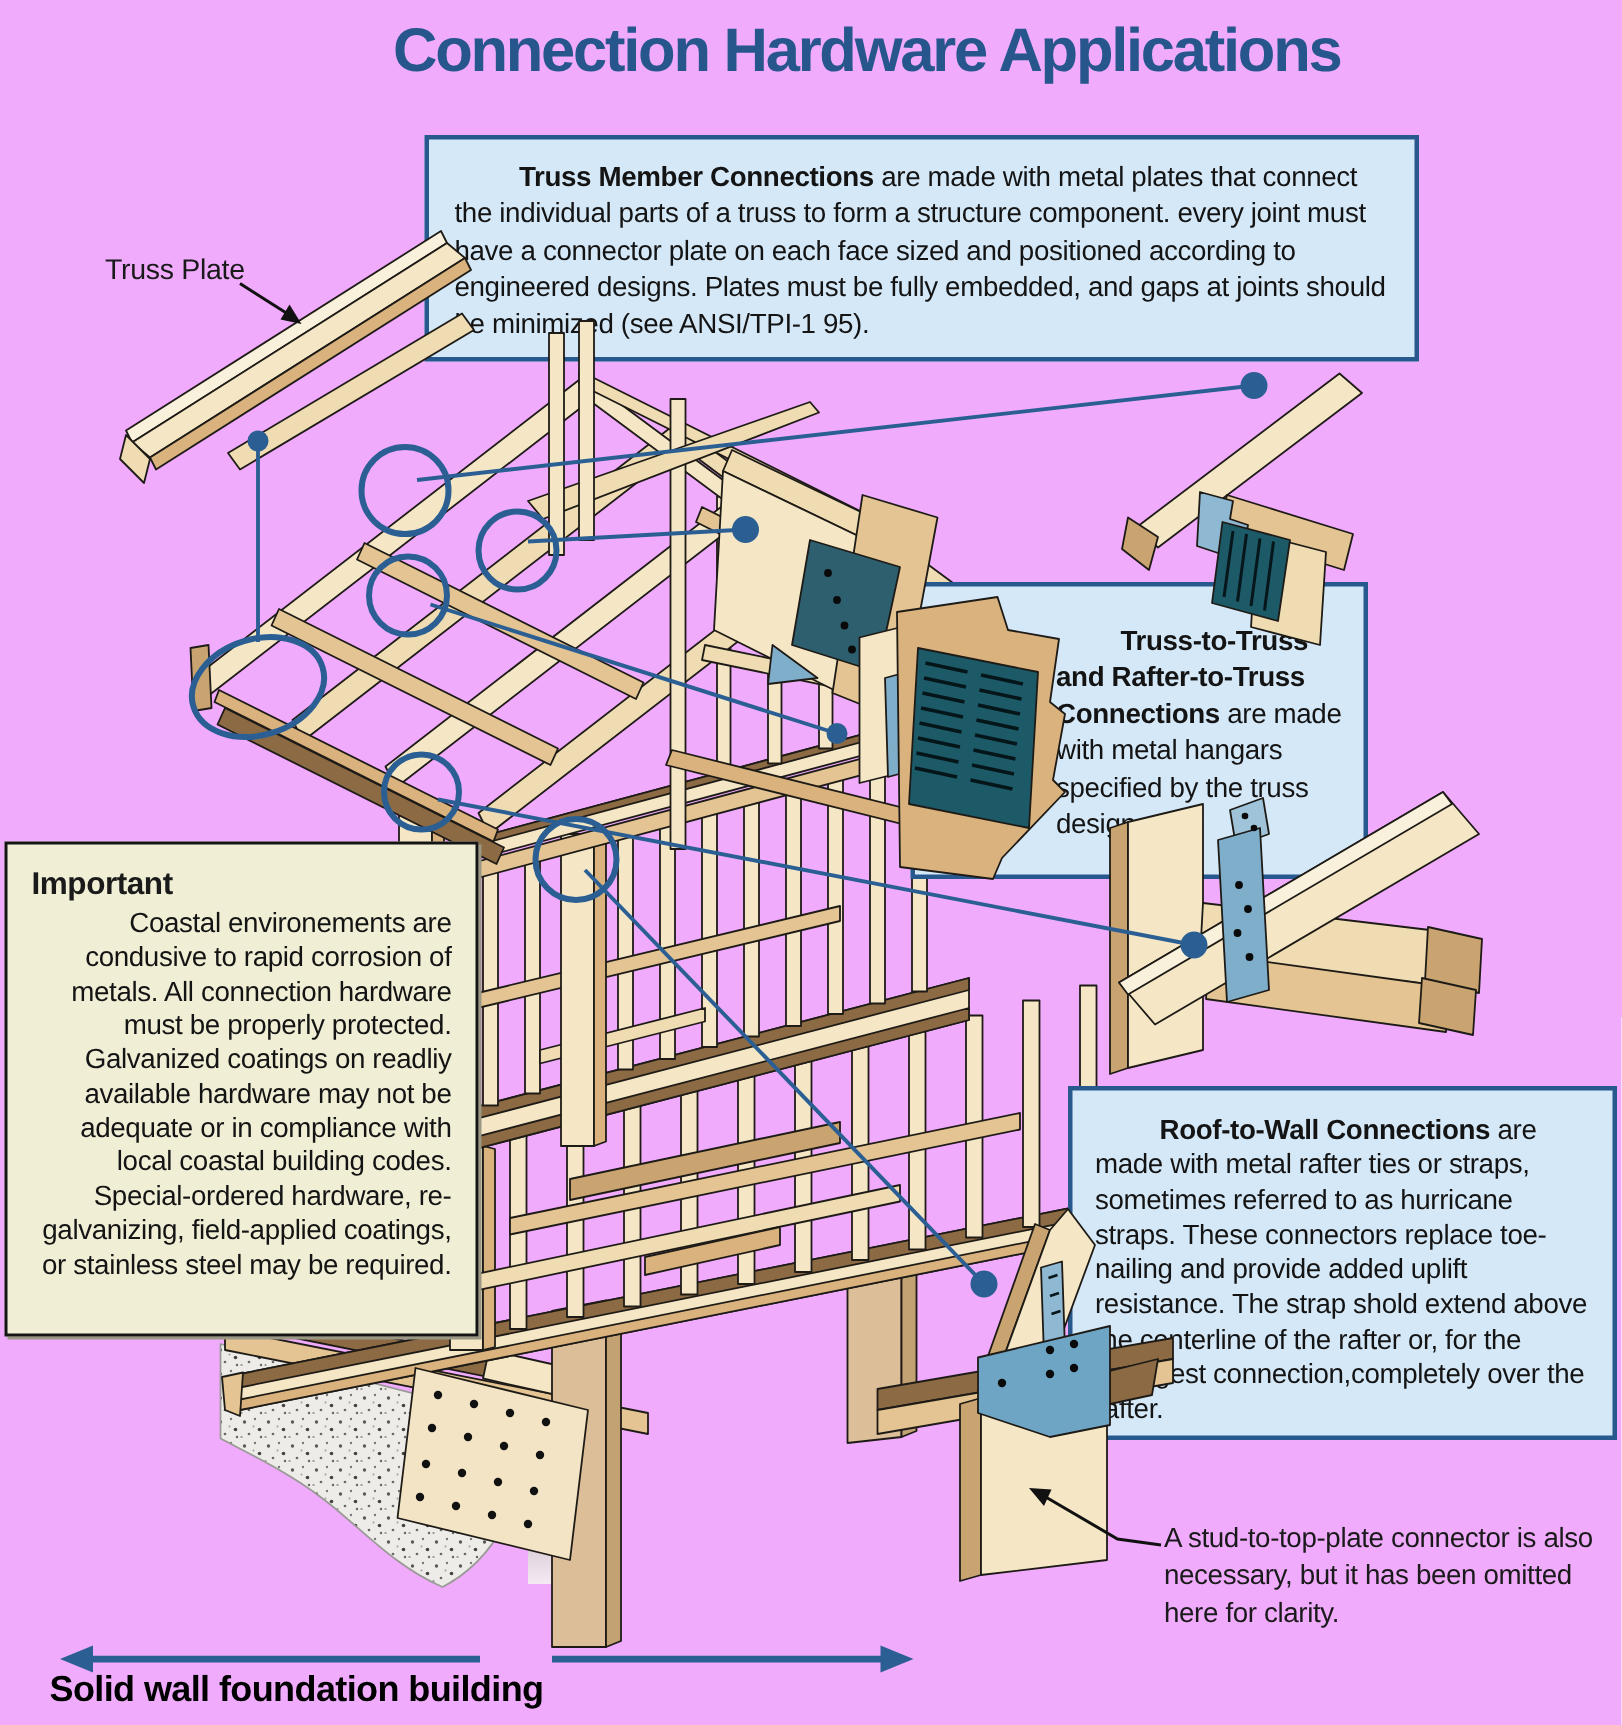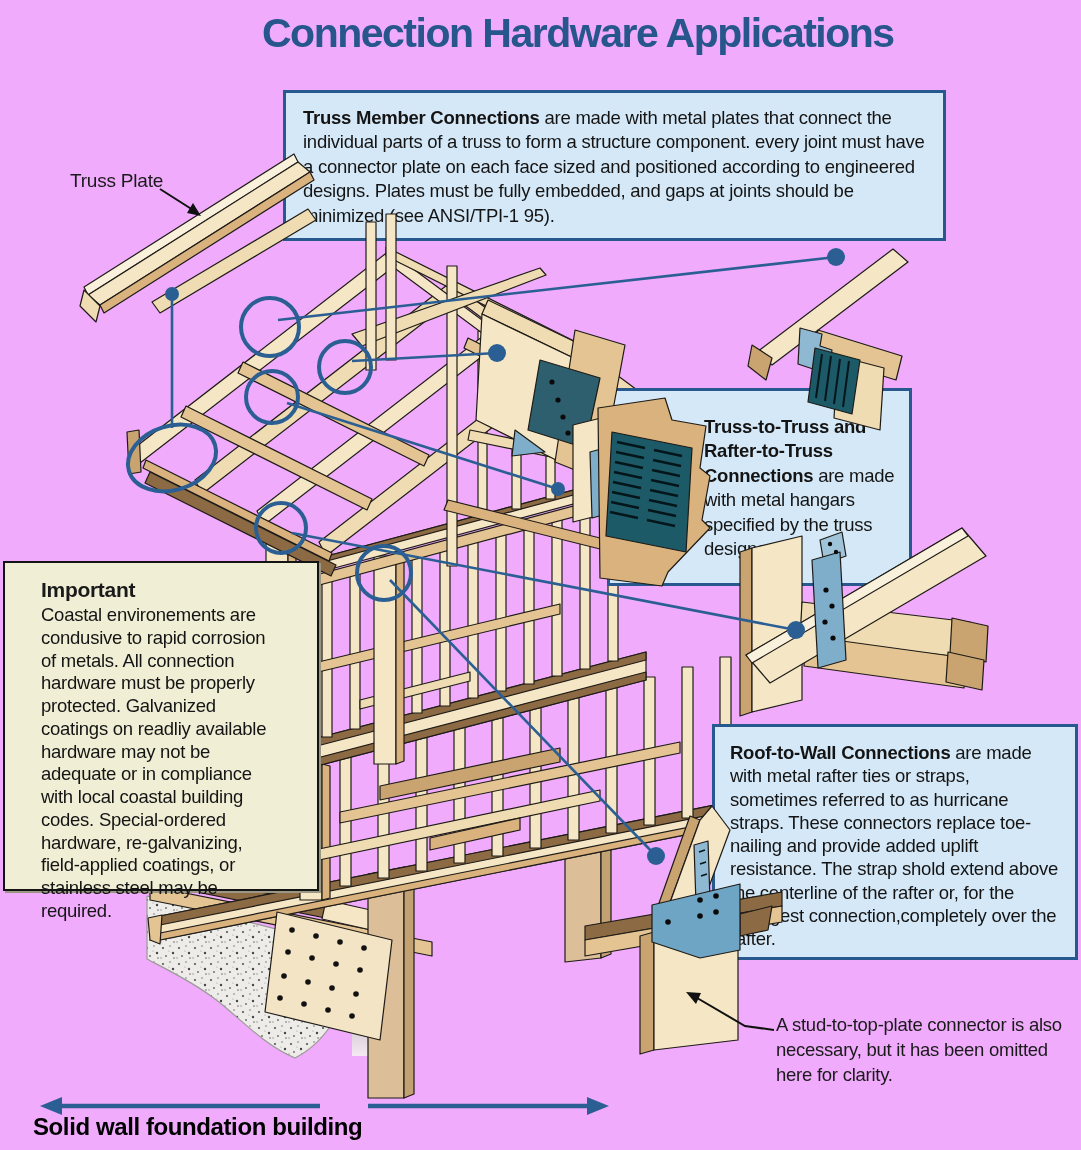--- a/index.html
+++ b/index.html
@@ -7,28 +7,28 @@
         font-family:"Liberation Sans",sans-serif;color:#1a1a1a;}
   svg{position:absolute;left:0;top:0;width:1081px;height:1150px;}
   #svg-structure{z-index:0;}
   .callout{position:absolute;box-sizing:border-box;z-index:1;}
   #svg-overlay{z-index:2;pointer-events:none;}
   .floating-label{position:absolute;z-index:1;}
   #title{position:absolute;left:262px;top:10px;width:700px;z-index:1;
          font-size:41px;font-weight:900;letter-spacing:-1.5px;color:#26568C;white-space:nowrap;}
   .bluebox{background:#D5E8F7;border:3px solid #27598E;}
   .body-text{font-size:18.5px;line-height:1.32;letter-spacing:-0.25px;color:#141414;}
-  .lead{font-weight:bold;}
+  .lead{font-weight:bold;margin-left:43px;}
   #box-truss-member{left:283px;top:90px;width:663px;height:151px;padding:13px 17px;}
   #box-truss-to-truss{left:607px;top:388px;width:305px;height:198px;}
   #truss-to-truss-text{position:absolute;left:94px;top:24px;width:200px;}
   #box-important{left:3px;top:561px;width:316px;height:330px;background:#F1EED6;
-                 border:2px solid #141414;box-shadow:2px 2px 0 #9a9784;padding:15px 36px;}
+                 border:2px solid #141414;box-shadow:2px 2px 0 #9a9784;padding:15px 16px;}
   #important-heading{font-size:21px;font-weight:bold;margin:0 0 2px 0;letter-spacing:-0.3px;}
-  #box-important .body-text{line-height:1.23;}
+  #box-important .body-text{line-height:1.23;text-align:right;}
   #box-roof-to-wall{left:712px;top:724px;width:366px;height:236px;padding:14px 15px;}
   #box-roof-to-wall .body-text{line-height:1.26;}
   #label-truss-plate{left:70px;top:170px;font-size:19px;letter-spacing:-0.2px;}
   #stud-note{left:776px;top:1012px;width:310px;font-size:18.5px;line-height:1.36;letter-spacing:-0.25px;z-index:1;}
   .foundation-label{position:absolute;font-size:24px;font-weight:bold;letter-spacing:-0.4px;z-index:1;color:#000;}
   #label-foundation-left{left:33px;top:1113px;}
   #label-foundation-right{left:367px;top:1113px;}
   polygon,path,rect,circle,ellipse,line,polyline{vector-effect:non-scaling-stroke;}
 </style>
 </head>

